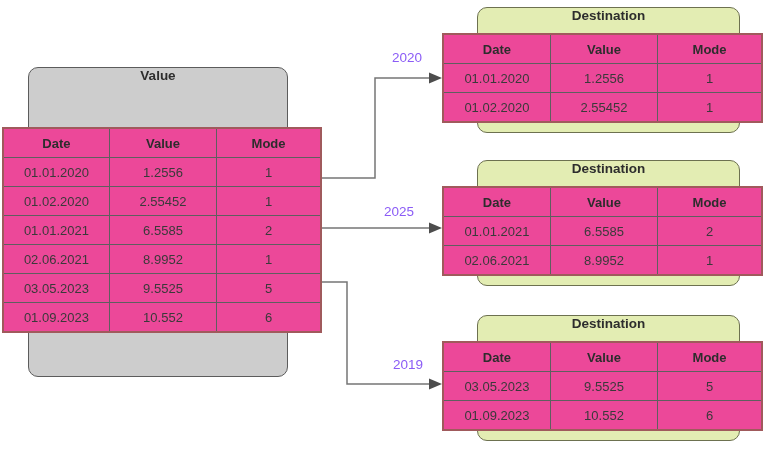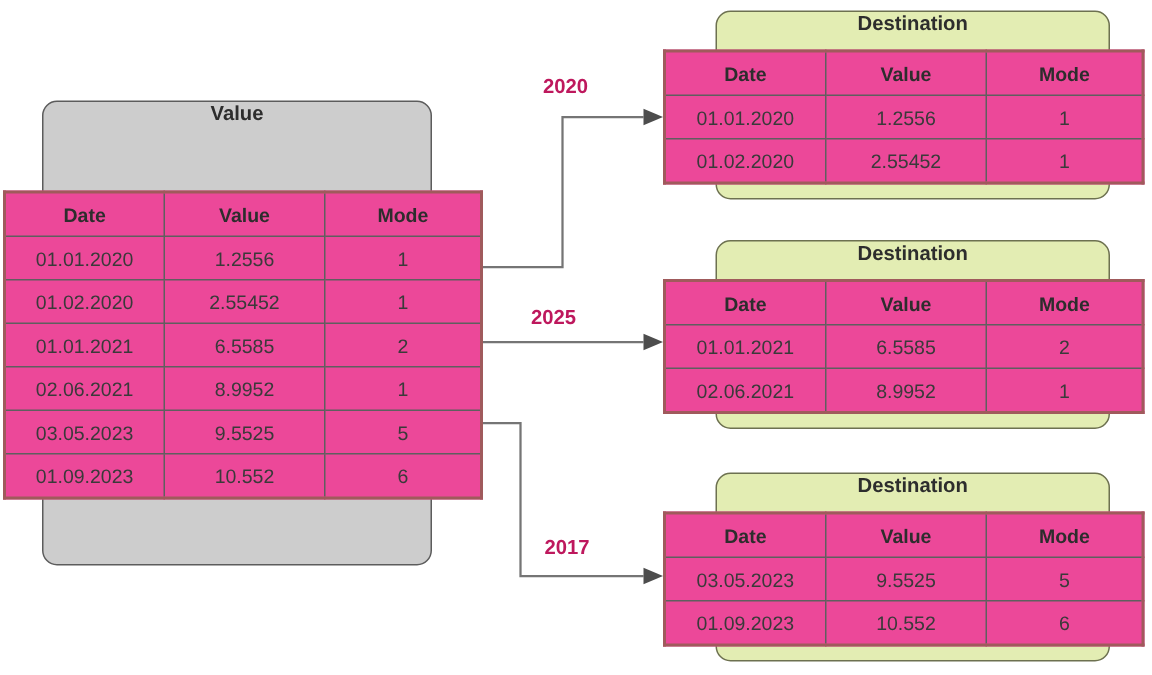--- a/index.html
+++ b/index.html
@@ -32,22 +32,22 @@
     border:1px solid #5f5f5f; text-align:center; vertical-align:middle;
     padding:0; height:28px; overflow:hidden; white-space:nowrap;
   }
   table.ptable tr.hdr td { font-weight:bold; color:#2d2d2d; }
   .source-table { left:2px; top:127px; width:320px; }
   .dest-table { left:442px; width:321px; }
   .dest-table-1 { top:33px; }
   .dest-table-2 { top:186px; }
   .dest-table-3 { top:341px; }
   .arrow-label {
-    position:absolute; width:60px; text-align:left;
-    font-weight:bold; font-size:13.5px; color:#be185d;
+    position:absolute; width:60px; text-align:right;
+    font-weight:normal; font-size:13.5px; color:#8b5cf6;
   }
   .label-2020 { left:362px; top:50px; }
   .label-2021 { left:354px; top:204px; }
   .label-2023 { left:363px; top:357px; }
   svg.arrows { position:absolute; left:0; top:0; pointer-events:none; }
 </style>
 </head>
 <body>
 
 <div class="canvas">
@@ -191,15 +191,15 @@
 
     <path d="M322,228 L429,228" stroke="#757575" stroke-width="1.5" fill="none"></path>
     <polygon points="442,228 429,222.5 429,233.5" fill="#4d4d4d"></polygon>
 
     <path d="M322,282 L347,282 L347,384 L429,384" stroke="#757575" stroke-width="1.5" fill="none"></path>
     <polygon points="442,384 429,378.5 429,389.5" fill="#4d4d4d"></polygon>
   </svg>
 
   <div class="arrow-label label-2020">2020</div>
   <div class="arrow-label label-2021">2025</div>
-  <div class="arrow-label label-2023">2017</div>
+  <div class="arrow-label label-2023">2019</div>
 
 </div>
 
 </body></html>

